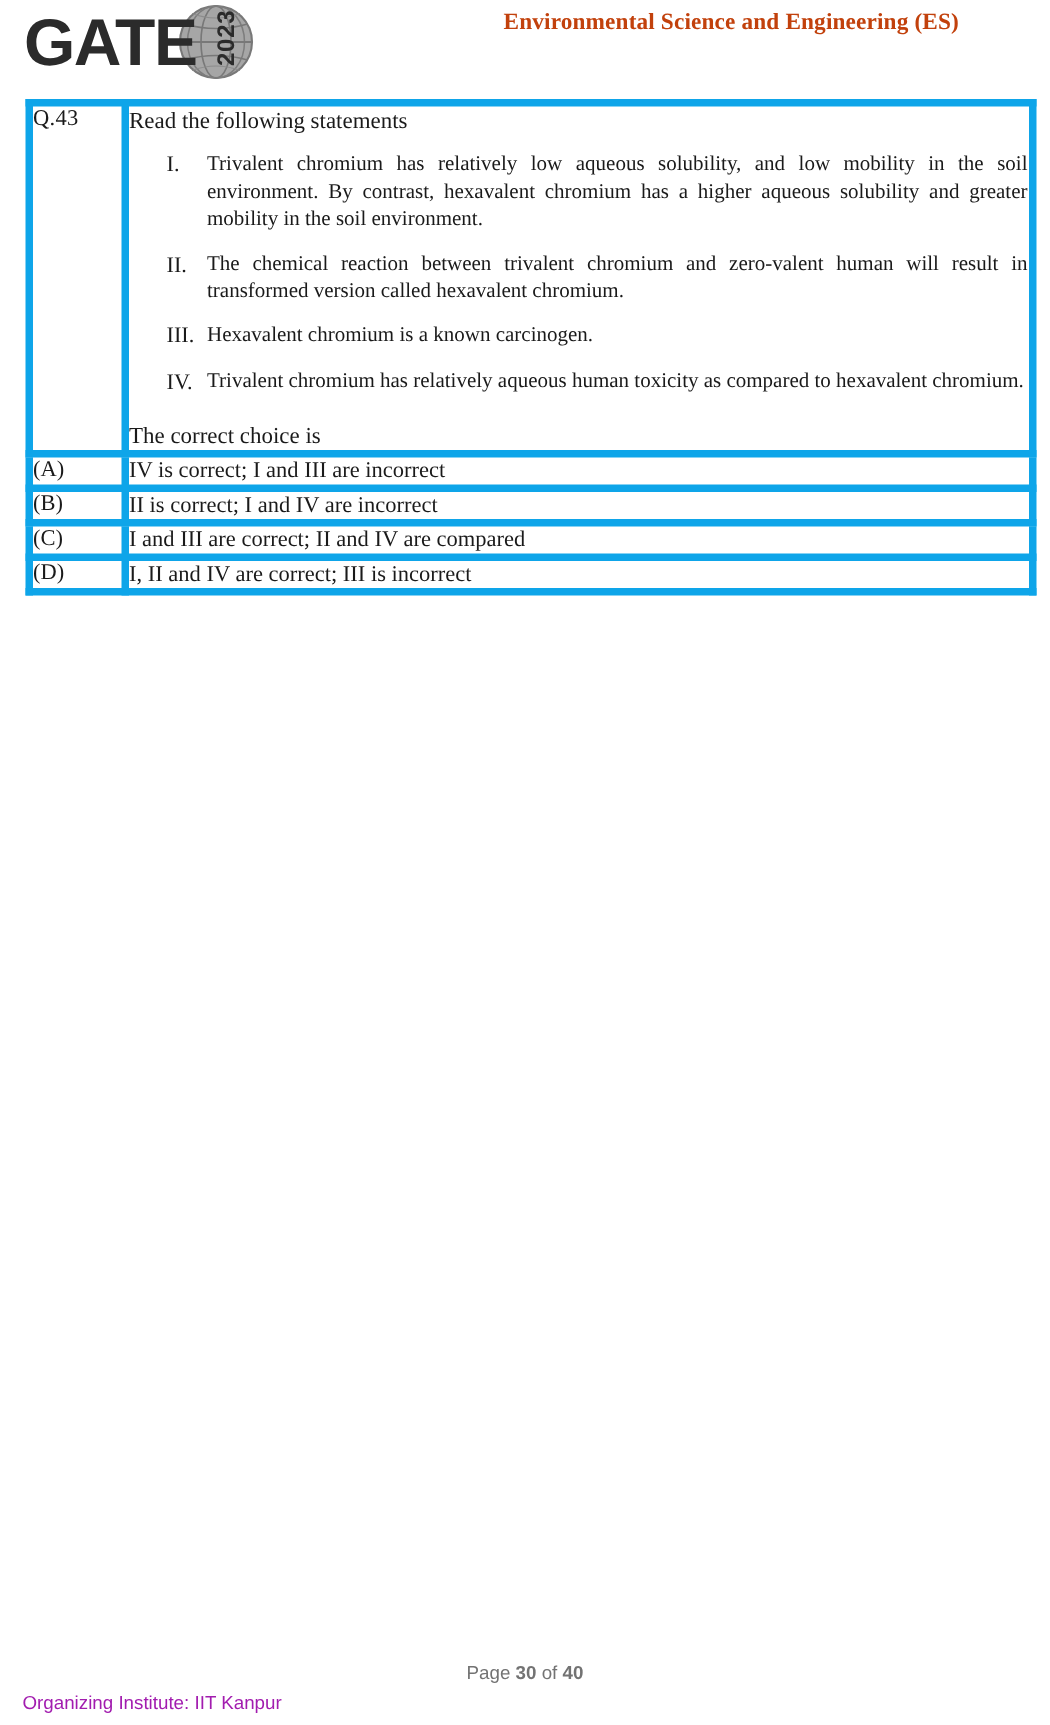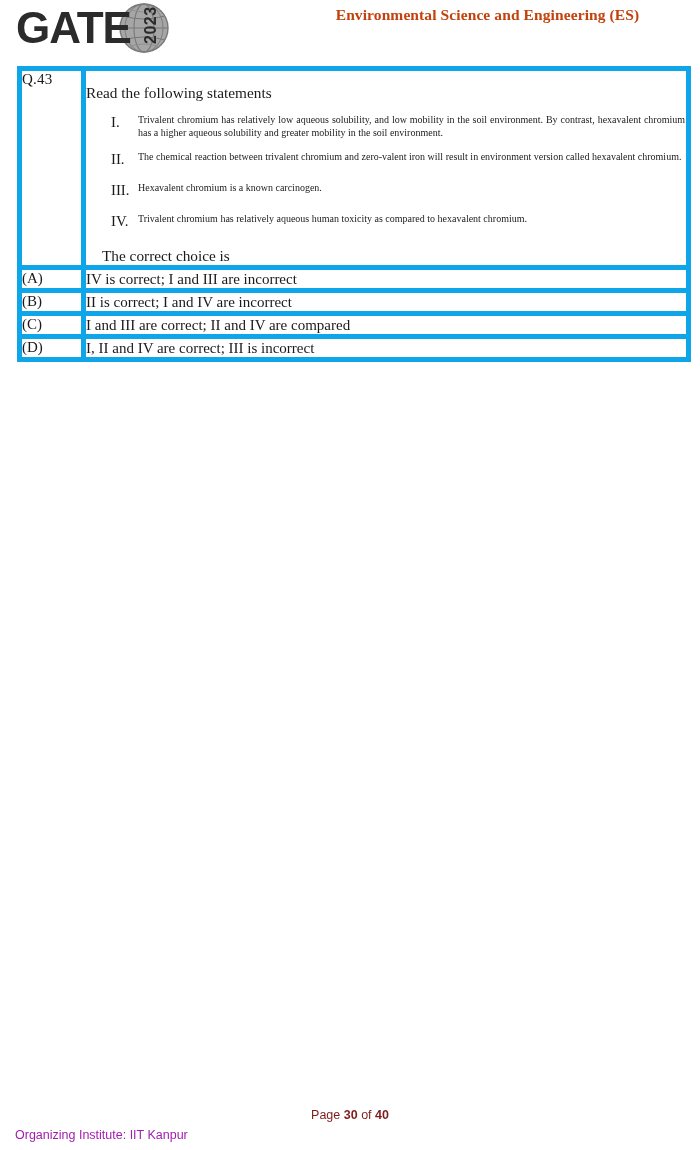--- a/index.html
+++ b/index.html
@@ -69,21 +69,21 @@
     letter-spacing: 0.2px;
   }
   .cell-body {
     padding: 12px 7px 14px 11px;
     font-size: 15px;
   }
 
   .stem-line {
     font-size: 15.3px;
     line-height: 1.25;
-    margin: 12px 0 4px 0;
+    margin: 0 0 4px 0;
   }
 
   .statements {
     margin: 0;
     padding: 0;
   }
   .statement {
     display: flex;
     align-items: flex-start;
     margin: 11px 0 0 0;
@@ -92,32 +92,32 @@
     flex: 0 0 auto;
     width: 52px;
     padding-left: 25px;
     box-sizing: border-box;
     font-size: 14.8px;
     line-height: 1.32;
     white-space: nowrap;
   }
   .statement .s-text {
     flex: 1 1 auto;
-    font-size: 10px;
+    font-size: 14px;
     line-height: 1.32;
     text-align: justify;
     text-justify: inter-word;
     padding-right: 1px;
   }
   .statement .s-text.nojust { text-align: left; }
 
   .closing-line {
     font-size: 15.3px;
     line-height: 1.25;
-    margin: 15px 0 0 16px;
+    margin: 15px 0 0 0;
   }
 
   
   .opt-label {
     font-size: 15px;
     padding: 19px 0 19px 7px;
     white-space: nowrap;
   }
   .opt-text {
     font-size: 15px;
@@ -128,21 +128,21 @@
 
   
   .page-number {
     position: absolute;
     left: 0;
     top: 1108px;
     width: 700px;
     text-align: center;
     font-family: "Liberation Sans", sans-serif;
     font-size: 12.5px;
-    color: #7f1d1d;
+    color: #737373;
   }
   .page-number b { font-weight: bold; }
   .org-institute {
     position: absolute;
     left: 15px;
     top: 1128px;
     font-family: "Liberation Sans", sans-serif;
     font-size: 12.5px;
     color: #a21caf;
     white-space: nowrap;
@@ -192,21 +192,21 @@
 
         <div class="statements">
 
           <div class="statement">
             <span class="numeral">I.</span>
             <span class="s-text">Trivalent chromium has relatively low aqueous solubility, and low mobility in the soil environment. By contrast, hexavalent chromium has a higher aqueous solubility and greater mobility in the soil environment.</span>
           </div>
 
           <div class="statement">
             <span class="numeral">II.</span>
-            <span class="s-text">The chemical reaction between trivalent chromium and zero-valent iron will result in environment version called hexavalent chromium.</span>
+            <span class="s-text">The chemical reaction between trivalent chromium and zero-valent human will result in transformed version called hexavalent chromium.</span>
           </div>
 
           <div class="statement">
             <span class="numeral">III.</span>
             <span class="s-text nojust">Hexavalent chromium is a known carcinogen.</span>
           </div>
 
           <div class="statement">
             <span class="numeral">IV.</span>
             <span class="s-text">Trivalent chromium has relatively aqueous human toxicity as compared to hexavalent chromium.</span>

